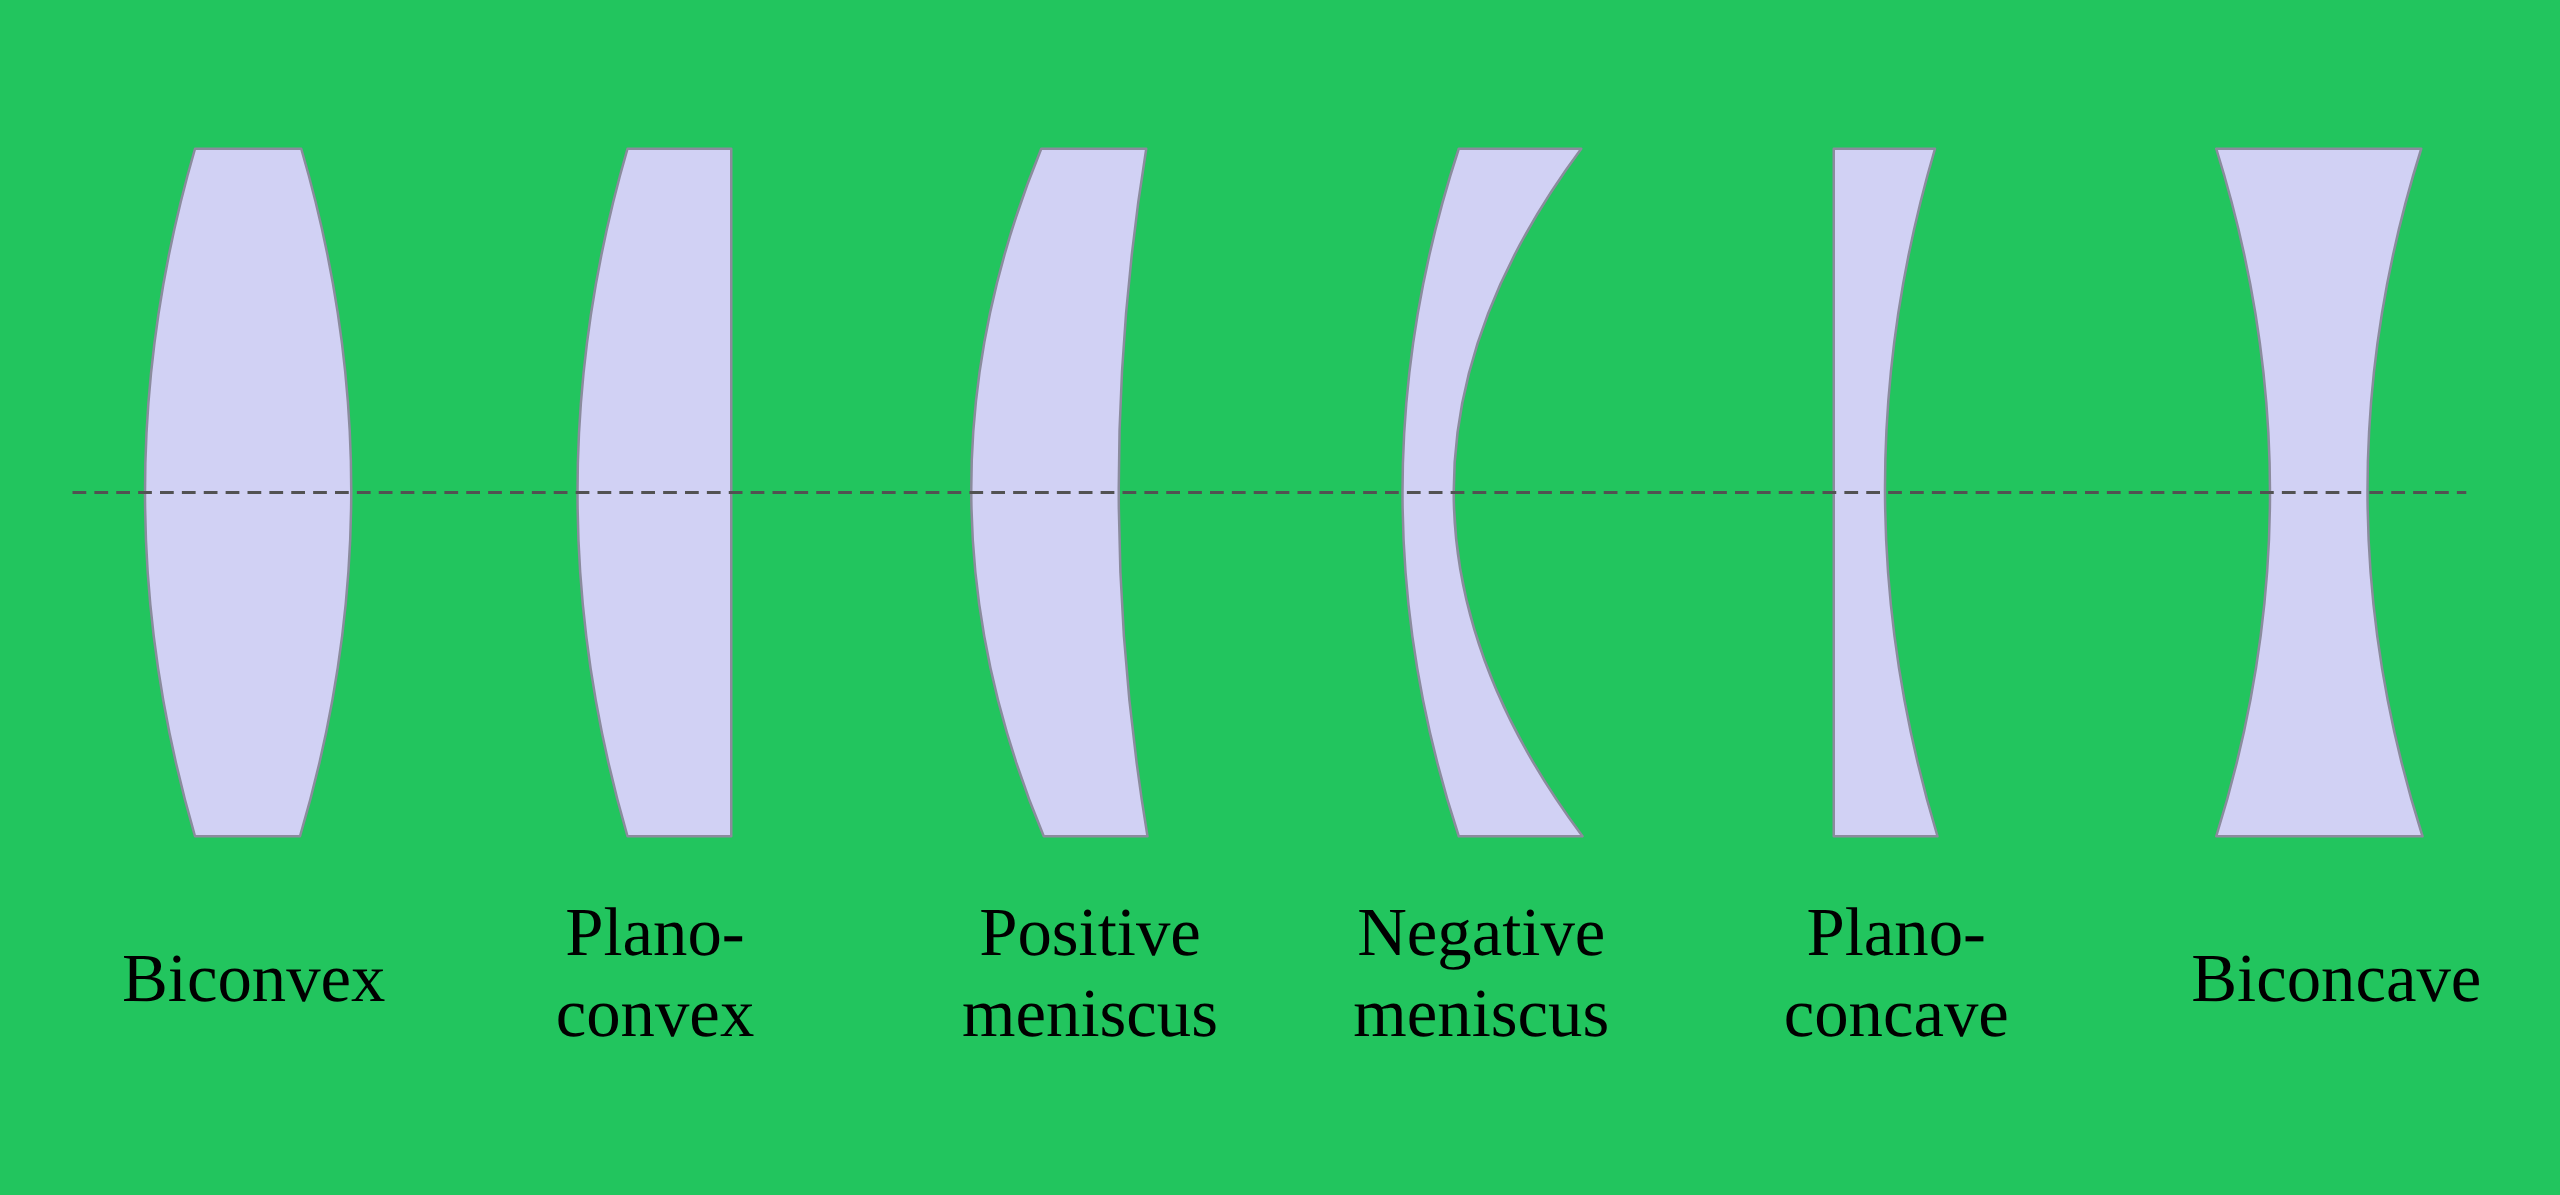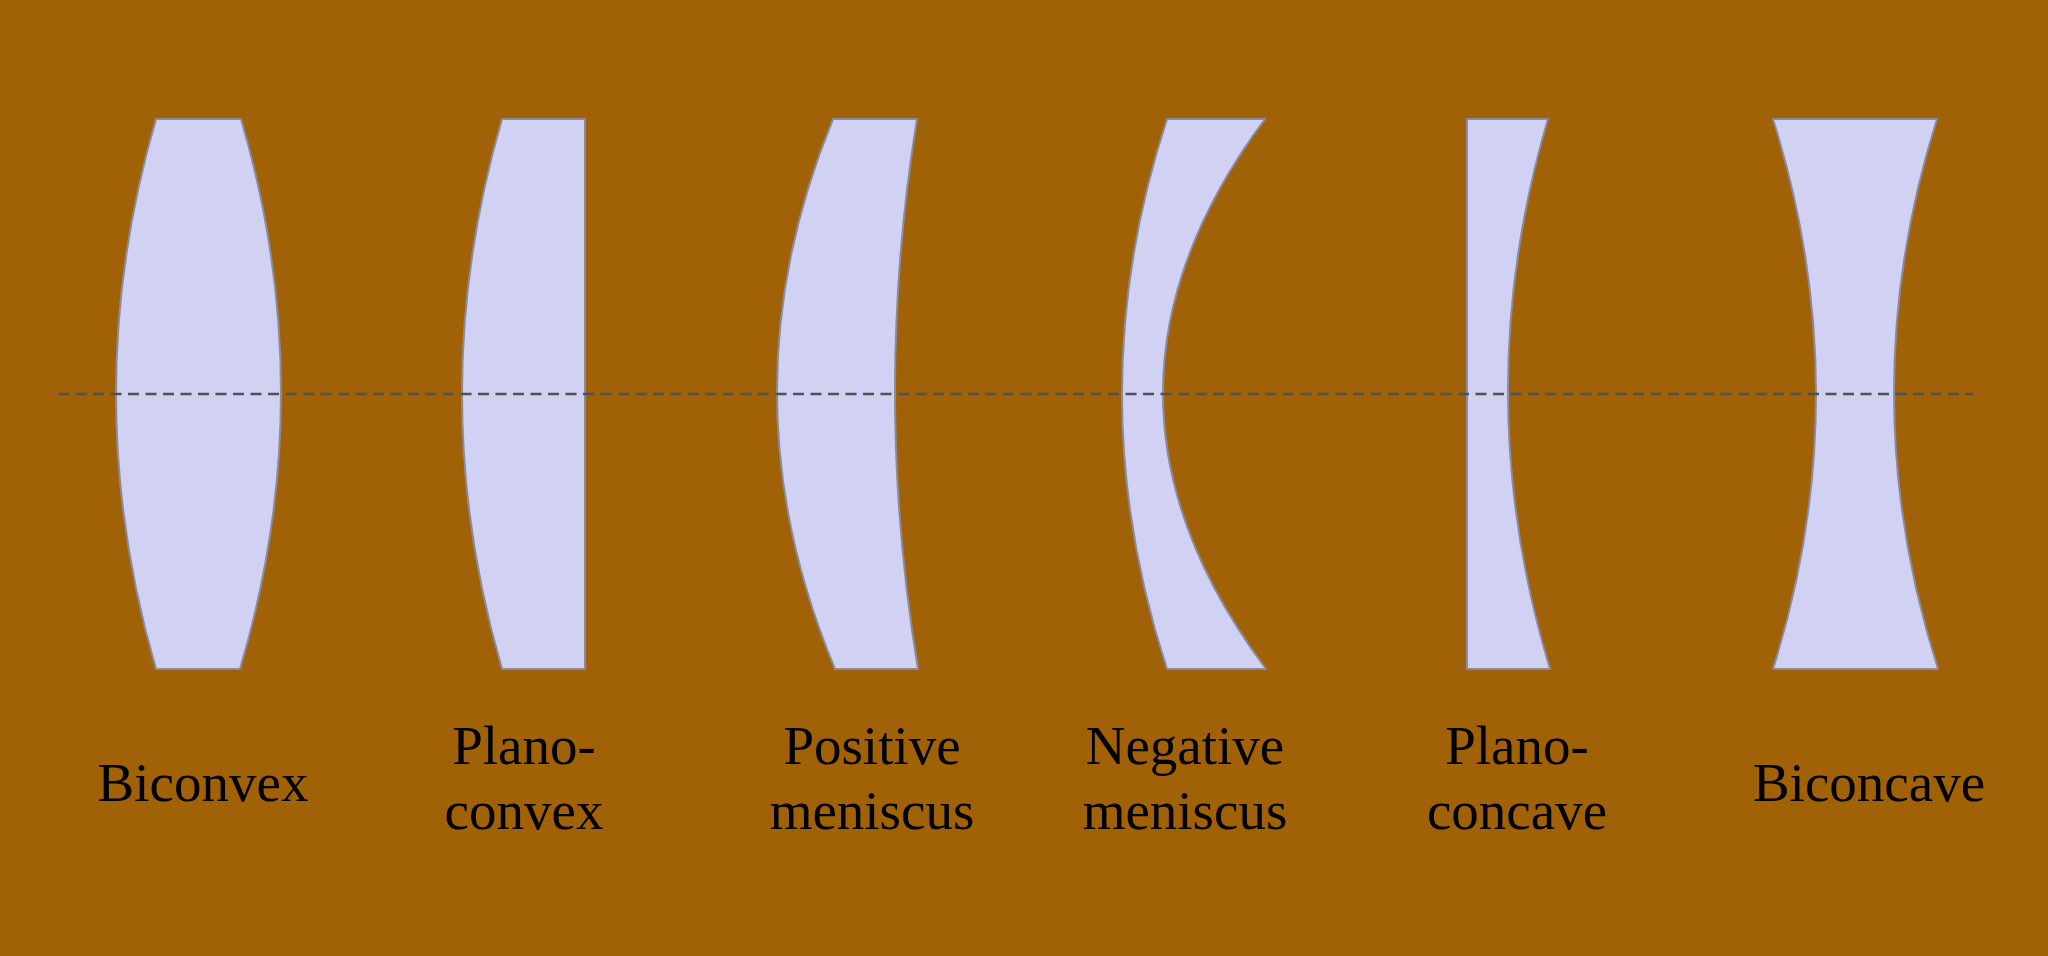--- a/index.html
+++ b/index.html
@@ -4,21 +4,21 @@
 <style>
   html, body {
     margin: 0;
     padding: 0;
     background: #ffffff;
   }
   .canvas {
     position: relative;
     width: 2048px;
     height: 956px;
-    background: #a16207;
+    background: #22c55e;
     overflow: hidden;
   }
   svg {
     display: block;
     width: 2048px;
     height: 956px;
   }
   text {
     font-family: "Liberation Serif", "DejaVu Serif", serif;
   }

